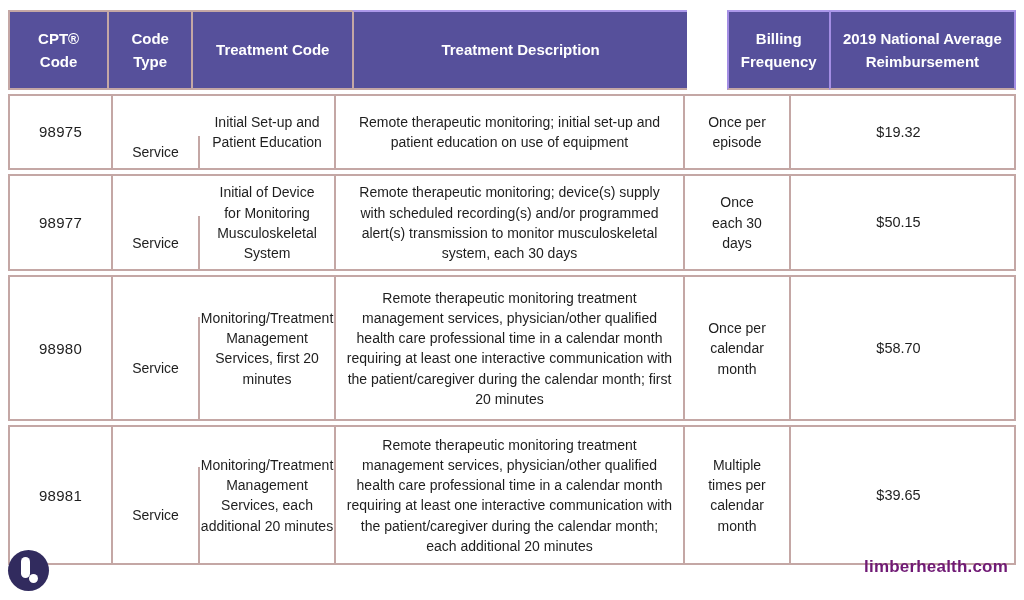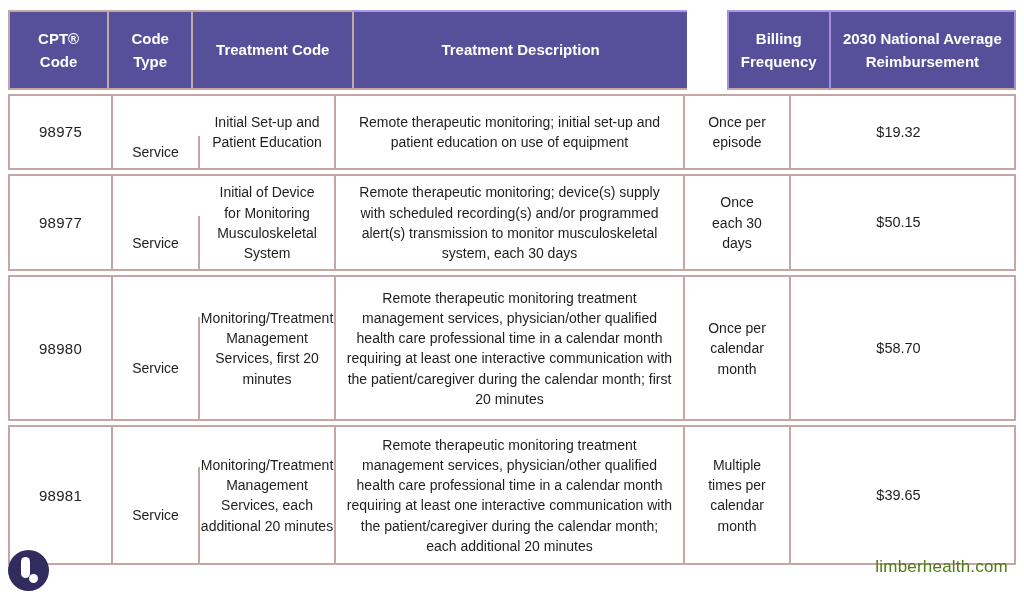--- a/index.html
+++ b/index.html
@@ -48,38 +48,38 @@
     position:absolute;left:8px;top:550px;width:41px;height:41px;border-radius:50%;
     background:#312B5E;
   }
   .logo .bar{
     position:absolute;left:13px;top:7px;width:9px;height:21px;border-radius:5px;background:#ffffff;
   }
   .logo .dot{
     position:absolute;left:21px;top:24px;width:9px;height:9px;border-radius:50%;background:#ffffff;
   }
   .website{
-    position:absolute;right:16px;top:557px;font-size:17px;font-weight:normal;color:#4d7c0f;
+    position:absolute;right:16px;top:557px;font-size:17px;font-weight:bold;color:#701a75;
     letter-spacing:.2px;
   }
 </style>
 </head>
 <body>
 
 <div class="page">
 
   <div class="table-wrap">
 
     <div class="header-row">
       <div class="hcell c1">CPT® Code</div>
       <div class="hcell c2">Code Type</div>
       <div class="hcell c3">Treatment Code</div>
       <div class="hcell c4">Treatment Description</div>
       <div class="hcell c5">Billing Frequency</div>
-      <div class="hcell c6">2030 National Average Reimbursement</div>
+      <div class="hcell c6">2019 National Average Reimbursement</div>
     </div>
 
     <div class="trow r1">
       <div class="tcell c1">98975</div>
       <div class="tcell c2">Service</div>
       <div class="tcell c3">Initial Set-up and Patient Education</div>
       <div class="tcell c4">Remote therapeutic monitoring; initial set-up and patient education on use of equipment</div>
       <div class="tcell c5">Once per episode</div>
       <div class="tcell c6">$19.32</div>
     </div>

